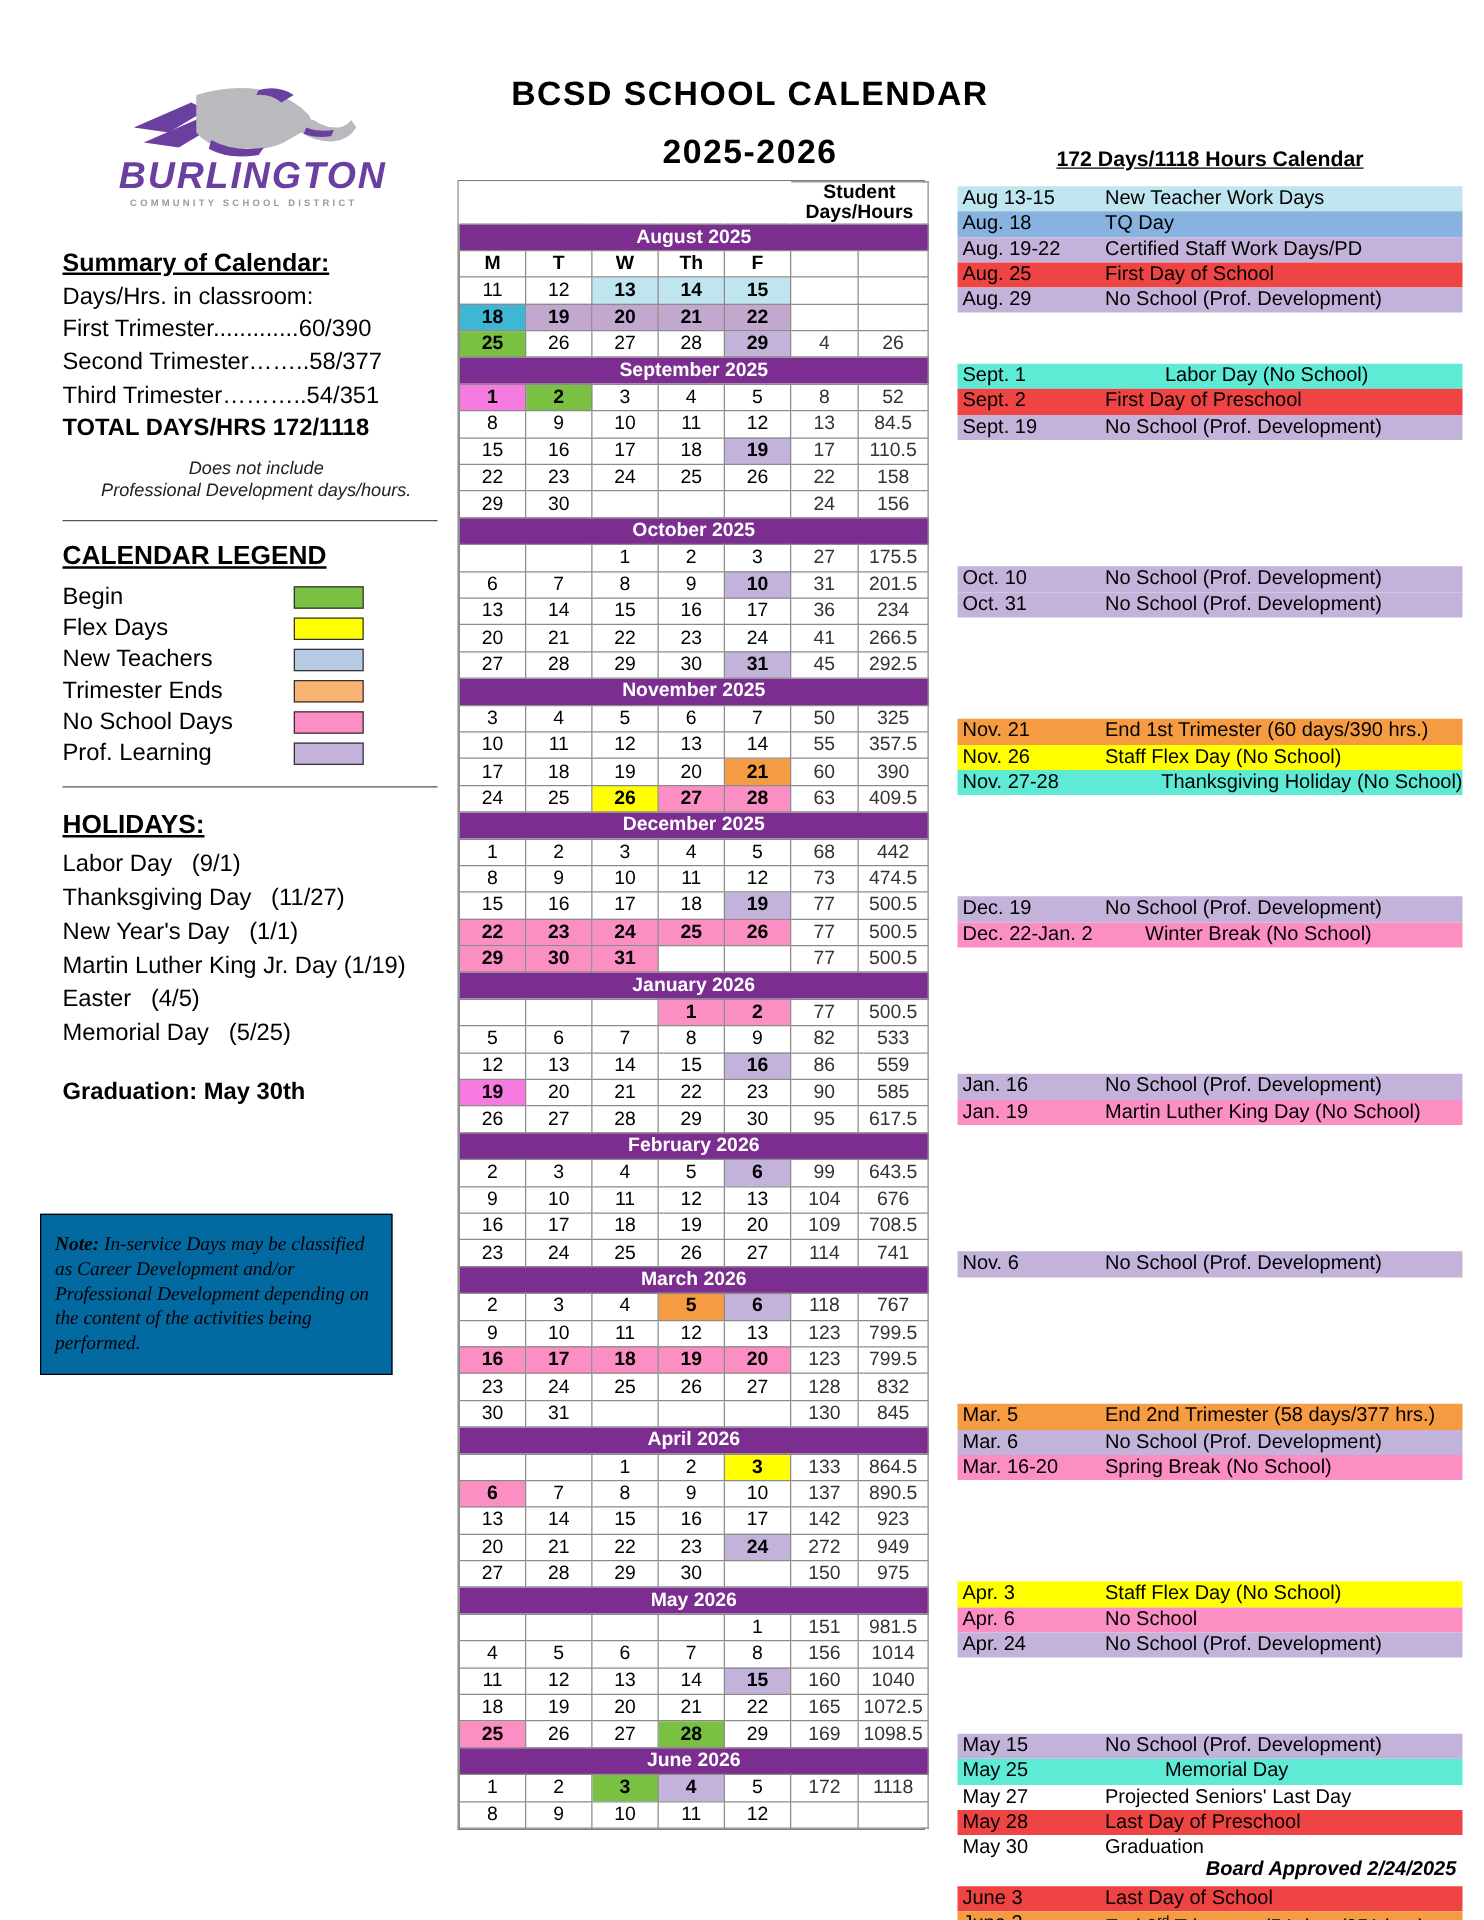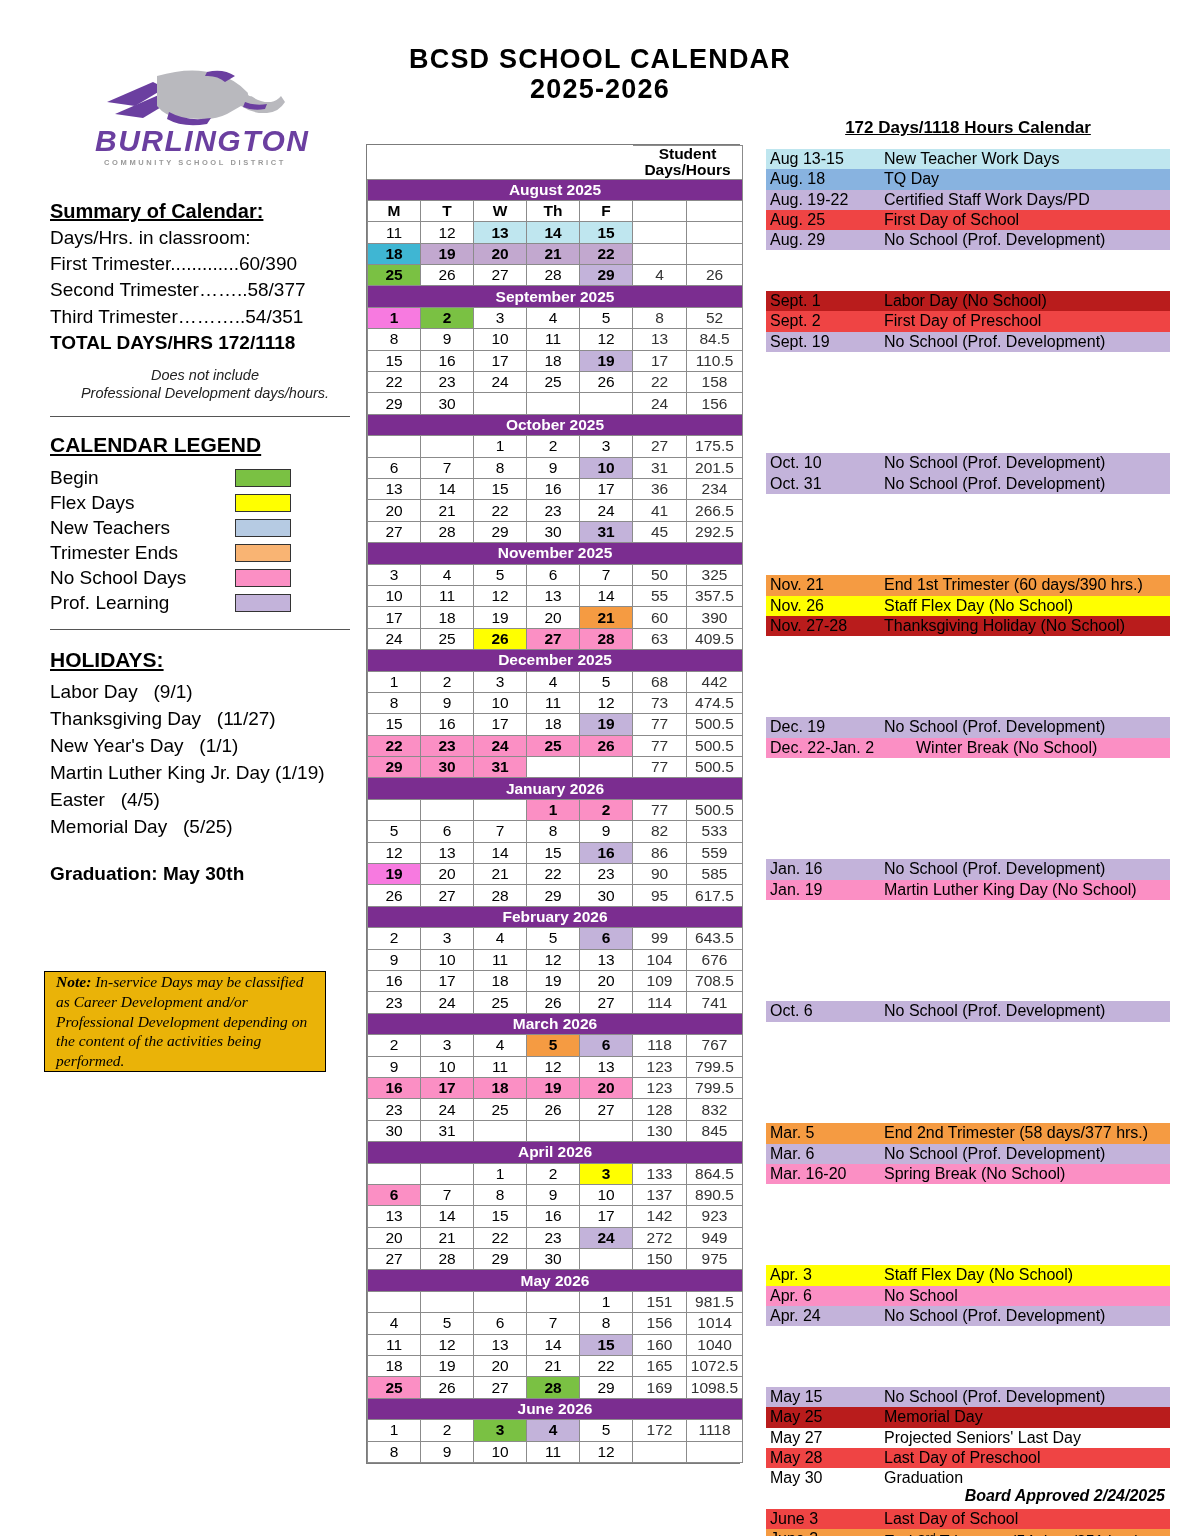--- a/index.html
+++ b/index.html
@@ -20,20 +20,21 @@
   #title-block {
     position: absolute;
     left: 330px; top: 44px; width: 540px;
     text-align: center;
   }
   #title-block .t1, #title-block .t2 {
     font-weight: bold;
     letter-spacing: 1.2px;
     font-stretch: condensed;
     line-height: 1.12;
+    margin-top: 16px;
   }
   #title-block .t1 { font-size: 27px; }
   #title-block .t2 { font-size: 27px; }
 
   
   #logo { position: absolute; left: 95px; top: 62px; width: 200px; height: 115px; }
   #logo .wordmark {
     position: absolute; left: 0; top: 62px; width: 200px;
     text-align: center;
     font-size: 30px; font-weight: bold; letter-spacing: 1.5px;
@@ -75,23 +76,23 @@
   }
 
   .hol-head {
     font-weight: bold; text-decoration: underline; font-size: 21px;
     margin-top: 18px; margin-bottom: 7px;
   }
   .hol-row { font-size: 19px; line-height: 1.42; white-space: pre; }
   .grad { font-weight: bold; font-size: 19px; margin-top: 22px; }
 
   #note-box {
-    position: absolute; left: 44px; top: 971px; width: 282px;
-    border: 1.6px solid #000; background: #eab308;
-    padding: 0 11px;
+    position: absolute; left: 32px; top: 971px; width: 282px;
+    border: 1.6px solid #000; background: #0369a1;
+    padding: 14px 11px;
     font-family: "Liberation Serif", serif;
     font-style: italic; font-size: 15.5px; line-height: 1.28;
   }
   #note-box b { font-style: italic; }
 
   
   #cal {
     position: absolute; left: 366px; top: 144px;
     width: 374px;
     border: 1.5px solid #7b7b7b;
@@ -161,21 +162,21 @@
     align-items: center;
   }
   .note-date { width: 118px; padding-left: 4px; white-space: nowrap; }
   .note-desc { flex: 1; white-space: nowrap; }
   .note-wide .note-date { width: 150px; }
   .spacer { height: 20.3px; }
   .n-ltblue  { background: #bfe6ef; }
   .n-blue    { background: #88b3e0; }
   .n-purple  { background: #c3b3da; }
   .n-green   { background: #ef4444; }
-  .n-magenta { background: #b91c1c; }
+  .n-magenta { background: #5eead4; gap: 48px; }
   .n-pink    { background: #fb8fc4; }
   .n-yellow  { background: #ffff00; }
   .n-orange  { background: #f59b42; }
   .n-none    { background: transparent; }
 
   #footer {
     position: absolute; right: 22px; top: 1487px;
     font-size: 16px; font-weight: bold; font-style: italic;
   }
   sup { font-size: 0.68em; vertical-align: super; }
@@ -854,21 +855,21 @@
         <div class="note-row n-pink">
           <div class="note-date">Jan. 19</div>
           <div class="note-desc">Martin Luther King Day (No School)</div>
         </div>
         <div class="spacer"></div>
         <div class="spacer"></div>
         <div class="spacer"></div>
         <div class="spacer"></div>
         <div class="spacer"></div>
         <div class="note-row n-purple">
-          <div class="note-date">Oct. 6</div>
+          <div class="note-date">Nov. 6</div>
           <div class="note-desc">No School (Prof. Development)</div>
         </div>
         <div class="spacer"></div>
         <div class="spacer"></div>
         <div class="spacer"></div>
         <div class="spacer"></div>
         <div class="spacer"></div>
         <div class="note-row n-orange">
           <div class="note-date">Mar. 5</div>
           <div class="note-desc">End 2nd Trimester (58 days/377 hrs.)</div>

